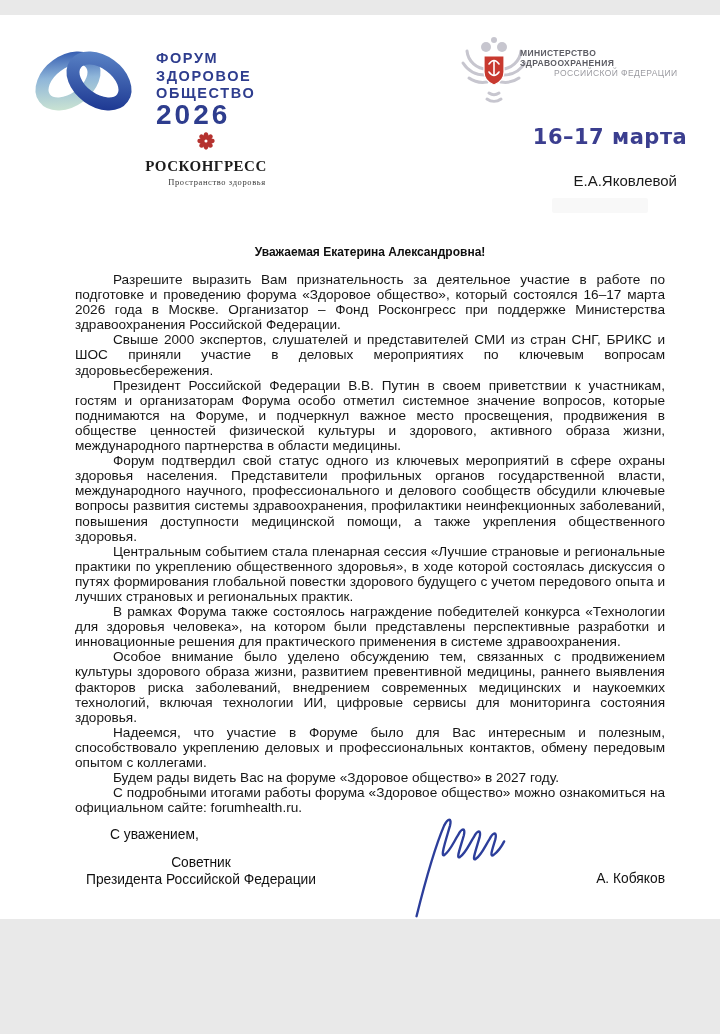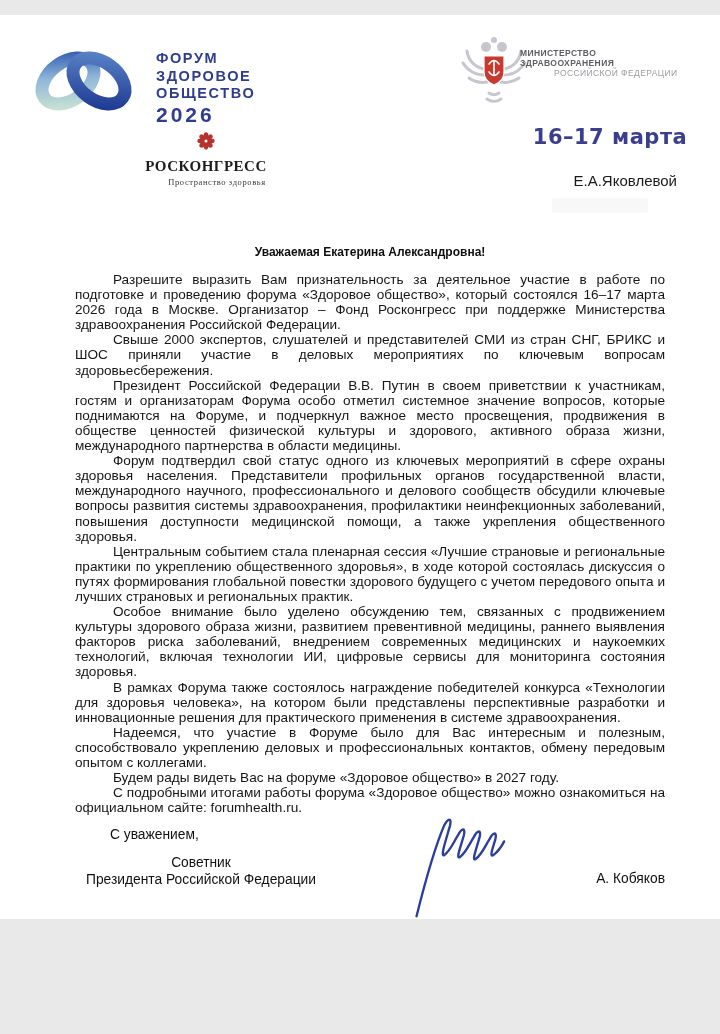--- a/index.html
+++ b/index.html
@@ -8,21 +8,21 @@
     margin:15px auto;overflow:hidden;
     font-family:"Liberation Sans",sans-serif;color:#111;
   }
   
   .rings-logo{position:absolute;left:26px;top:24px;width:118px;height:90px;}
   .forum-wordmark{
     position:absolute;left:156px;top:35px;
     color:#2e3d8e;font-weight:bold;letter-spacing:1.6px;
     font-size:14.5px;line-height:17.5px;
   }
-  .forum-year{font-size:21px;letter-spacing:3px;line-height:22px;margin-top:1px;}
+  .forum-year{font-size:28px;letter-spacing:3px;line-height:22px;margin-top:1px;}
   .roscongress{position:absolute;left:131px;top:117px;width:150px;}
   .roscongress-row{display:flex;align-items:center;gap:4px;flex-direction:column;}
   .roscongress-name{
     font-family:"Liberation Serif",serif;font-weight:bold;
     font-size:15px;color:#1c1c1c;letter-spacing:.5px;white-space:nowrap;
   }
   .roscongress-tagline{
     font-family:"Liberation Serif",serif;font-size:8.5px;color:#3a3a3a;
     text-align:center;margin-top:2px;letter-spacing:.6px;padding-left:22px;white-space:nowrap;
   }
@@ -150,22 +150,22 @@
   <div class="addressee">Е.А.Яковлевой</div>
   <div class="faint-mark"></div>
 
   <div class="letter">
     <div class="salutation">Уважаемая Екатерина Александровна!</div>
     <p>Разрешите выразить Вам признательность за деятельное участие в работе по подготовке и проведению форума «Здоровое общество», который состоялся 16–17 марта 2026 года в Москве. Организатор – Фонд Росконгресс при поддержке Министерства здравоохранения Российской Федерации.</p>
     <p>Свыше 2000 экспертов, слушателей и представителей СМИ из стран СНГ, БРИКС и ШОС приняли участие в деловых мероприятиях по ключевым вопросам здоровьесбережения.</p>
     <p>Президент Российской Федерации В.В. Путин в своем приветствии к участникам, гостям и организаторам Форума особо отметил системное значение вопросов, которые поднимаются на Форуме, и подчеркнул важное место просвещения, продвижения в обществе ценностей физической культуры и здорового, активного образа жизни, международного партнерства в области медицины.</p>
     <p>Форум подтвердил свой статус одного из ключевых мероприятий в сфере охраны здоровья населения. Представители профильных органов государственной власти, международного научного, профессионального и делового сообществ обсудили ключевые вопросы развития системы здравоохранения, профилактики неинфекционных заболеваний, повышения доступности медицинской помощи, а также укрепления общественного здоровья.</p>
     <p>Центральным событием стала пленарная сессия «Лучшие страновые и региональные практики по укреплению общественного здоровья», в ходе которой состоялась дискуссия о путях формирования глобальной повестки здорового будущего с учетом передового опыта и лучших страновых и региональных практик.</p>
+    <p>В рамках Форума также состоялось награждение победителей конкурса «Технологии для здоровья человека», на котором были представлены перспективные разработки и инновационные решения для практического применения в системе здравоохранения.</p>
     <p>Особое внимание было уделено обсуждению тем, связанных с продвижением культуры здорового образа жизни, развитием превентивной медицины, раннего выявления факторов риска заболеваний, внедрением современных медицинских и наукоемких технологий, включая технологии ИИ, цифровые сервисы для мониторинга состояния здоровья.</p>
-    <p>В рамках Форума также состоялось награждение победителей конкурса «Технологии для здоровья человека», на котором были представлены перспективные разработки и инновационные решения для практического применения в системе здравоохранения.</p>
     <p>Надеемся, что участие в Форуме было для Вас интересным и полезным, способствовало укреплению деловых и профессиональных контактов, обмену передовым опытом с коллегами.</p>
     <p>Будем рады видеть Вас на форуме «Здоровое общество» в 2027 году.</p>
     <p>С подробными итогами работы форума «Здоровое общество» можно ознакомиться на официальном сайте: forumhealth.ru.</p>
   </div>
 
   <div class="signature-block">
     <div class="closing">С уважением,</div>
     <div class="signer-title">
       <div>Советник</div>
       <div>Президента Российской Федерации</div>

